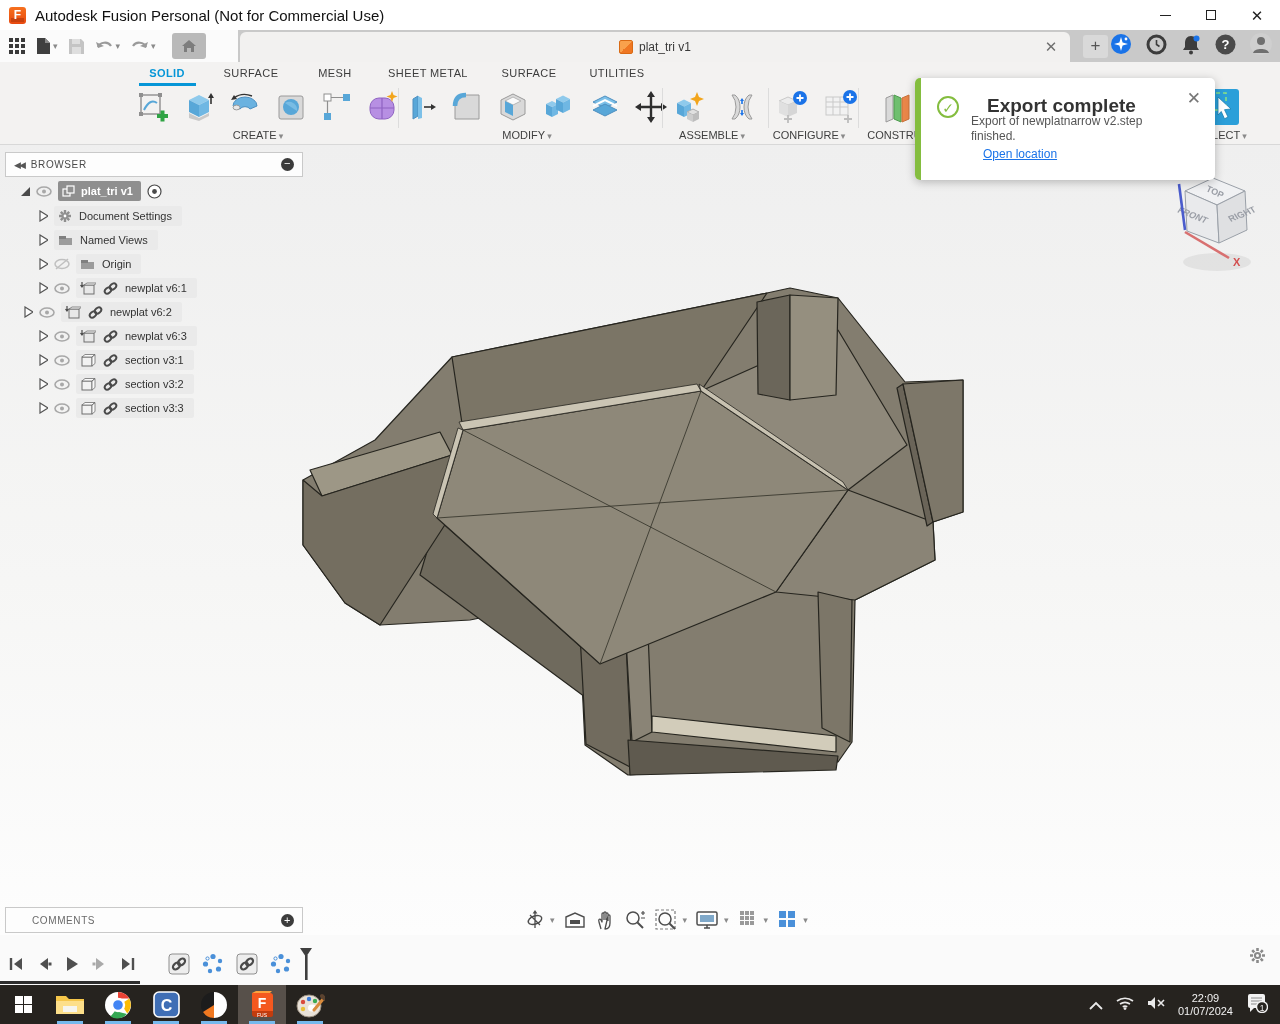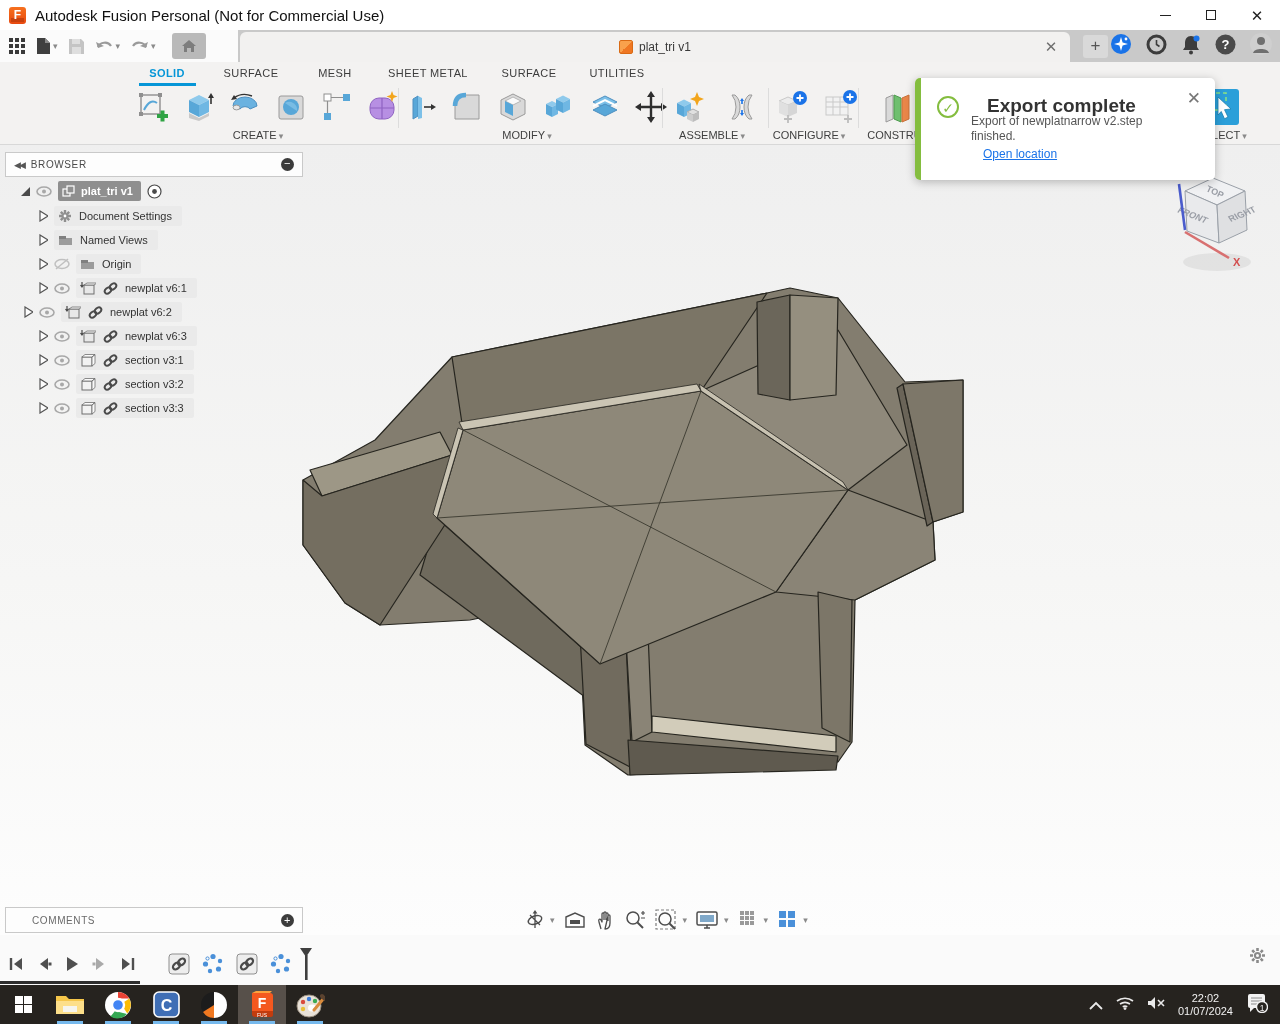--- a/index.html
+++ b/index.html
@@ -922,21 +922,21 @@
           <circle cx="9" cy="12.6" r="1.4" fill="#e9e9e9"></circle>
         </svg>
     </span>
     <span>
       <svg width="18" height="14">
           <path d="M1,5 h3 l4,-4 v12 l-4,-4 h-3 z" fill="#e9e9e9"></path>
           <path d="M11,4 l6,6 M17,4 l-6,6" stroke="#e9e9e9" stroke-width="1.6"></path>
         </svg>
     </span>
     <span id="tray-clock">
-      <div>22:02</div>
+      <div>22:09</div>
       <div>01/07/2024</div>
     </span>
     <span style="position:relative">
       <svg width="22" height="20">
           <rect x="2" y="1" width="17" height="14" rx="2" fill="#f2f2f2"></rect>
           <path d="M5,5 h11 M5,8 h11 M5,11 h7" stroke="#8a8a8a" stroke-width="1.2"></path>
           <path d="M4,15 l0,4 4,-4 z" fill="#f2f2f2"></path>
           <circle cx="16" cy="14" r="5.5" fill="#26231f" stroke="#f2f2f2" stroke-width="1.4"></circle>
           <text x="16" y="17.5" text-anchor="middle" font-size="8.5" fill="#f2f2f2" font-family="Liberation Sans,sans-serif">1</text>
         </svg>

